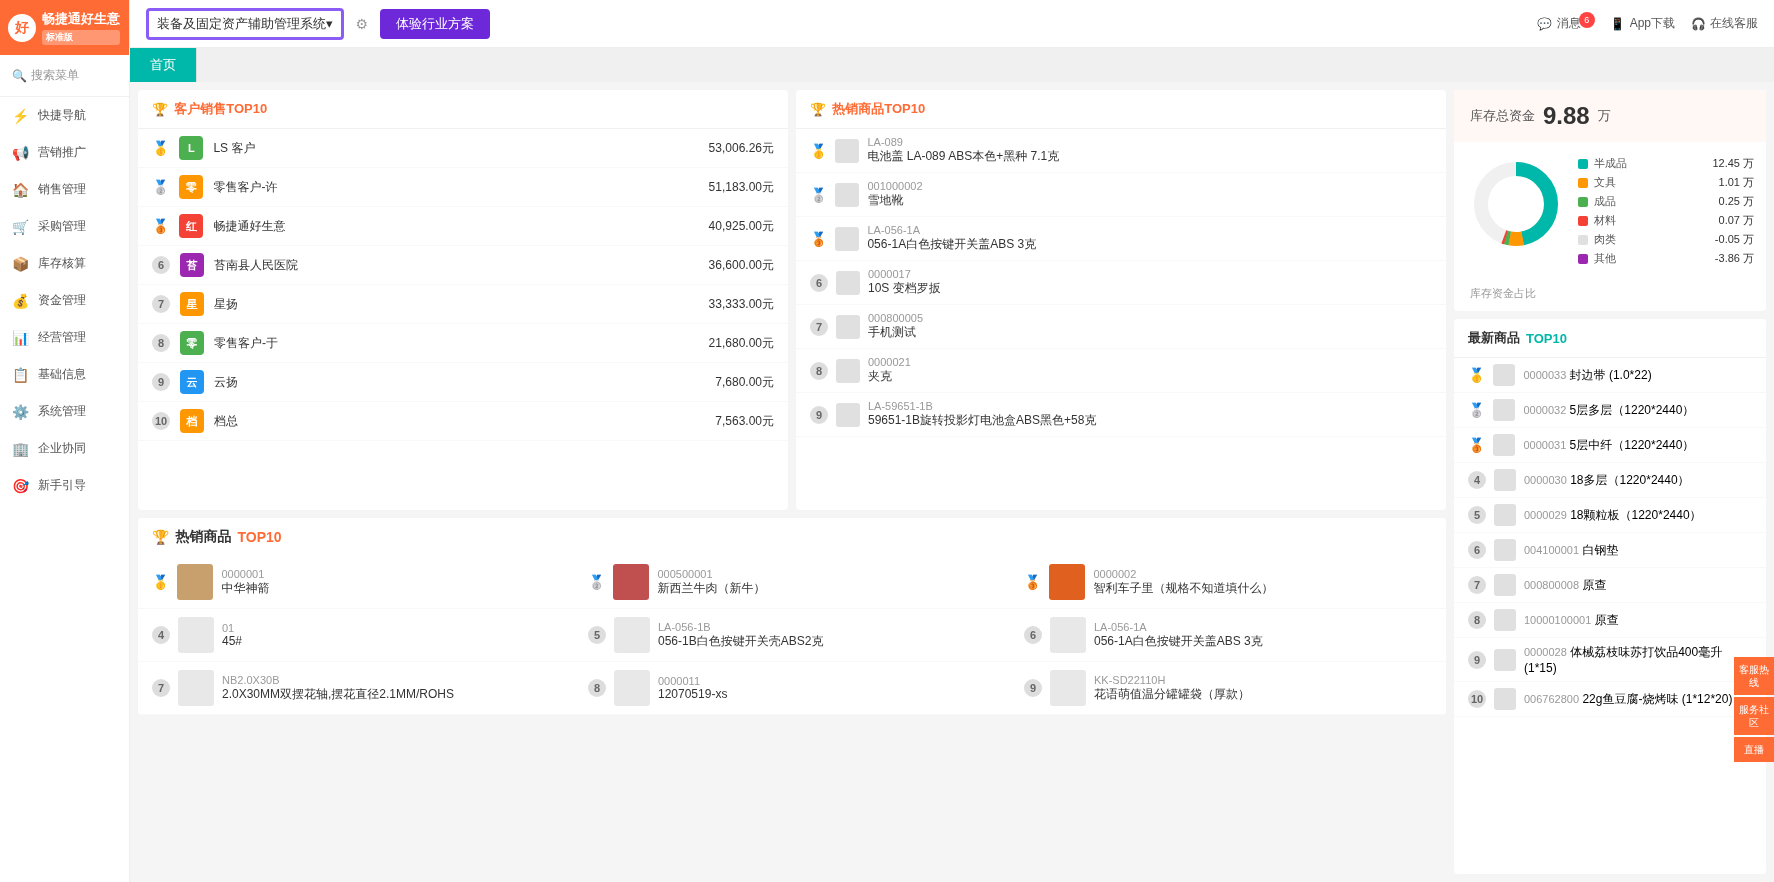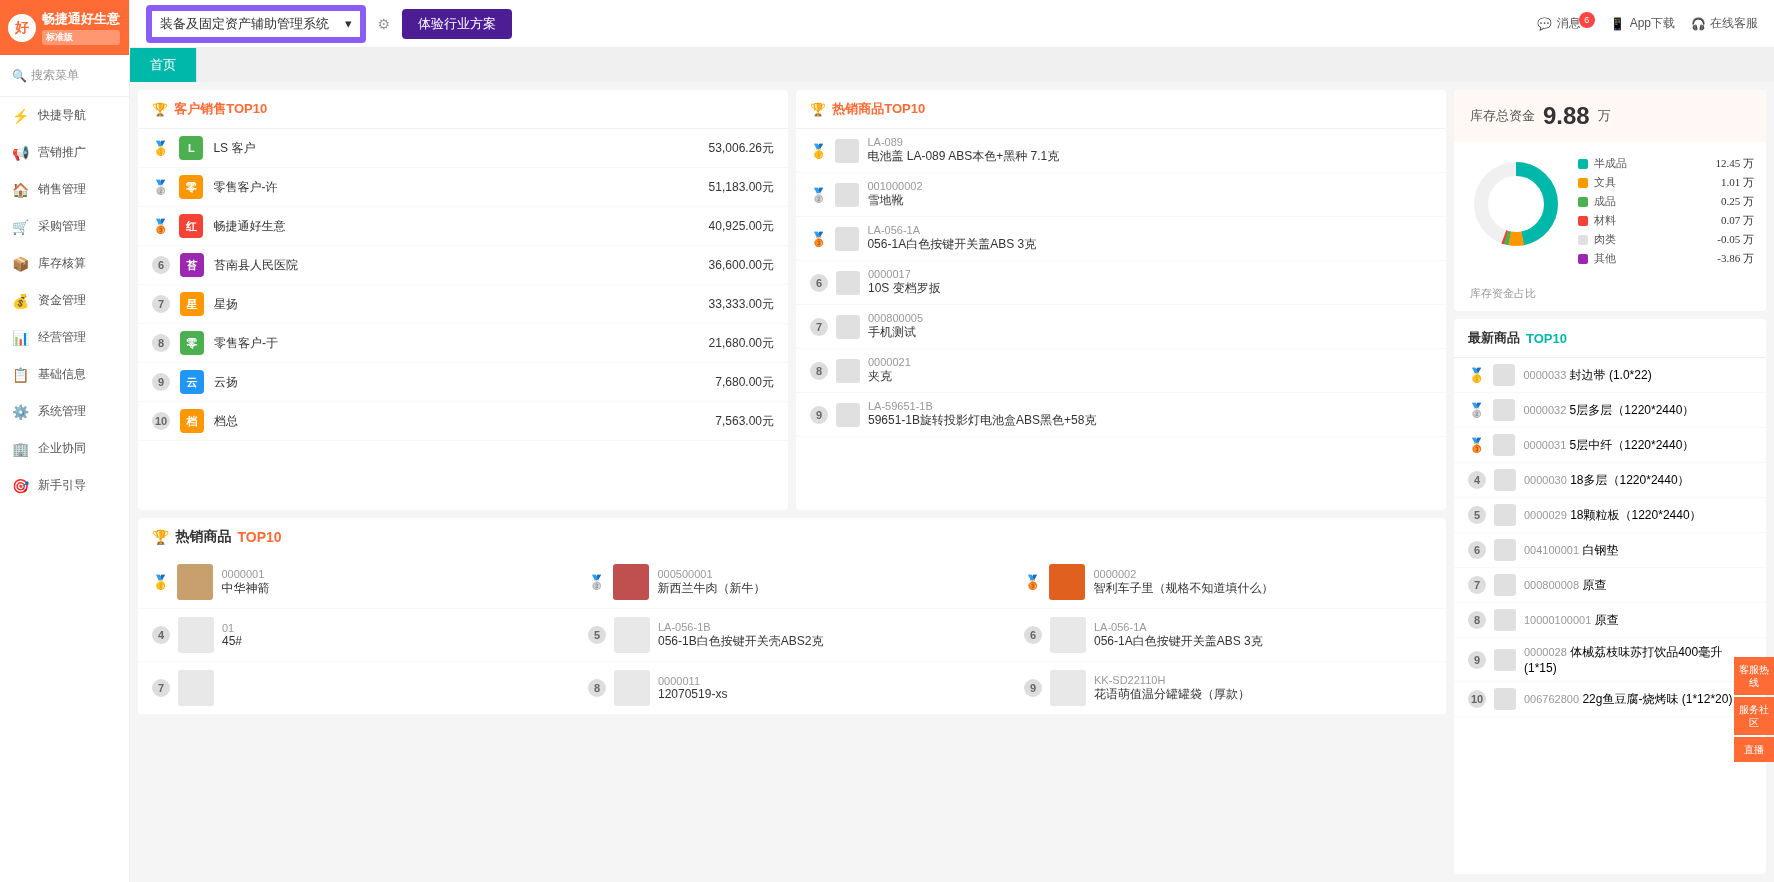--- a/index.html
+++ b/index.html
@@ -75,30 +75,30 @@
       background: #fff;
       border-bottom: 1px solid #eee;
       padding: 0 16px;
       display: flex;
       align-items: center;
       gap: 12px;
       height: 48px;
       flex-shrink: 0;
     }
     .system-selector {
-      display: flex; align-items: center; gap: 16px;
+      display: flex; align-items: center; gap: 0;
       color: #333; font-size: 13px; cursor: pointer;
-      border: 6px solid #8b5cf6;
+      border: 3px solid #8b5cf6;
       padding: 4px 8px;
       border-radius: 4px;
       max-width: 240px;
     }
     .gear-icon { color: #999; cursor: pointer; font-size: 14px; }
     .trial-btn {
-      background: #4c1d95;
+      background: #6d28d9;
       color: #fff;
       border: none;
       padding: 6px 16px;
       border-radius: 4px;
       cursor: pointer;
       font-size: 13px;
     }
     .header-right {
       margin-left: auto;
       display: flex; align-items: center; gap: 16px;
@@ -279,21 +279,20 @@
       display: flex; align-items: center; gap: 8px;
     }
     .inventory-title { font-size: 13px; color: #555; }
     .inventory-amount { font-size: 24px; font-weight: bold; color: #333; }
     .inventory-unit { font-size: 13px; color: #555; }
 
     .inventory-chart-area {
       padding: 12px;
       display: flex;
       gap: 12px;
-      font-family: Liberation Serif, serif;
     }
     .donut-chart {
       width: 100px; height: 100px;
       flex-shrink: 0;
     }
     .legend-list { flex: 1; }
     .legend-item {
       display: flex; align-items: center; gap: 6px;
       font-size: 11px;
       padding: 2px 0;
@@ -664,20 +663,24 @@
             <div class="hot-item-img"></div>
             <div class="hot-item-info">
               <div class="hot-item-code">LA-056-1A</div>
               <div class="hot-item-name">056-1A白色按键开关盖ABS 3克</div>
             </div>
           </div>
 
           <div class="hot-item">
             <span class="rank-num normal">7</span>
             <div class="hot-item-img"></div>
+            <div class="hot-item-info">
+              <div class="hot-item-code">NB2.0X30B</div>
+              <div class="hot-item-name">2.0X30MM双摆花轴,摆花直径2.1MM/ROHS</div>
+            </div>
           </div>
 
           <div class="hot-item">
             <span class="rank-num normal">8</span>
             <div class="hot-item-img"></div>
             <div class="hot-item-info">
               <div class="hot-item-code">0000011</div>
               <div class="hot-item-name">12070519-xs</div>
             </div>
           </div>

